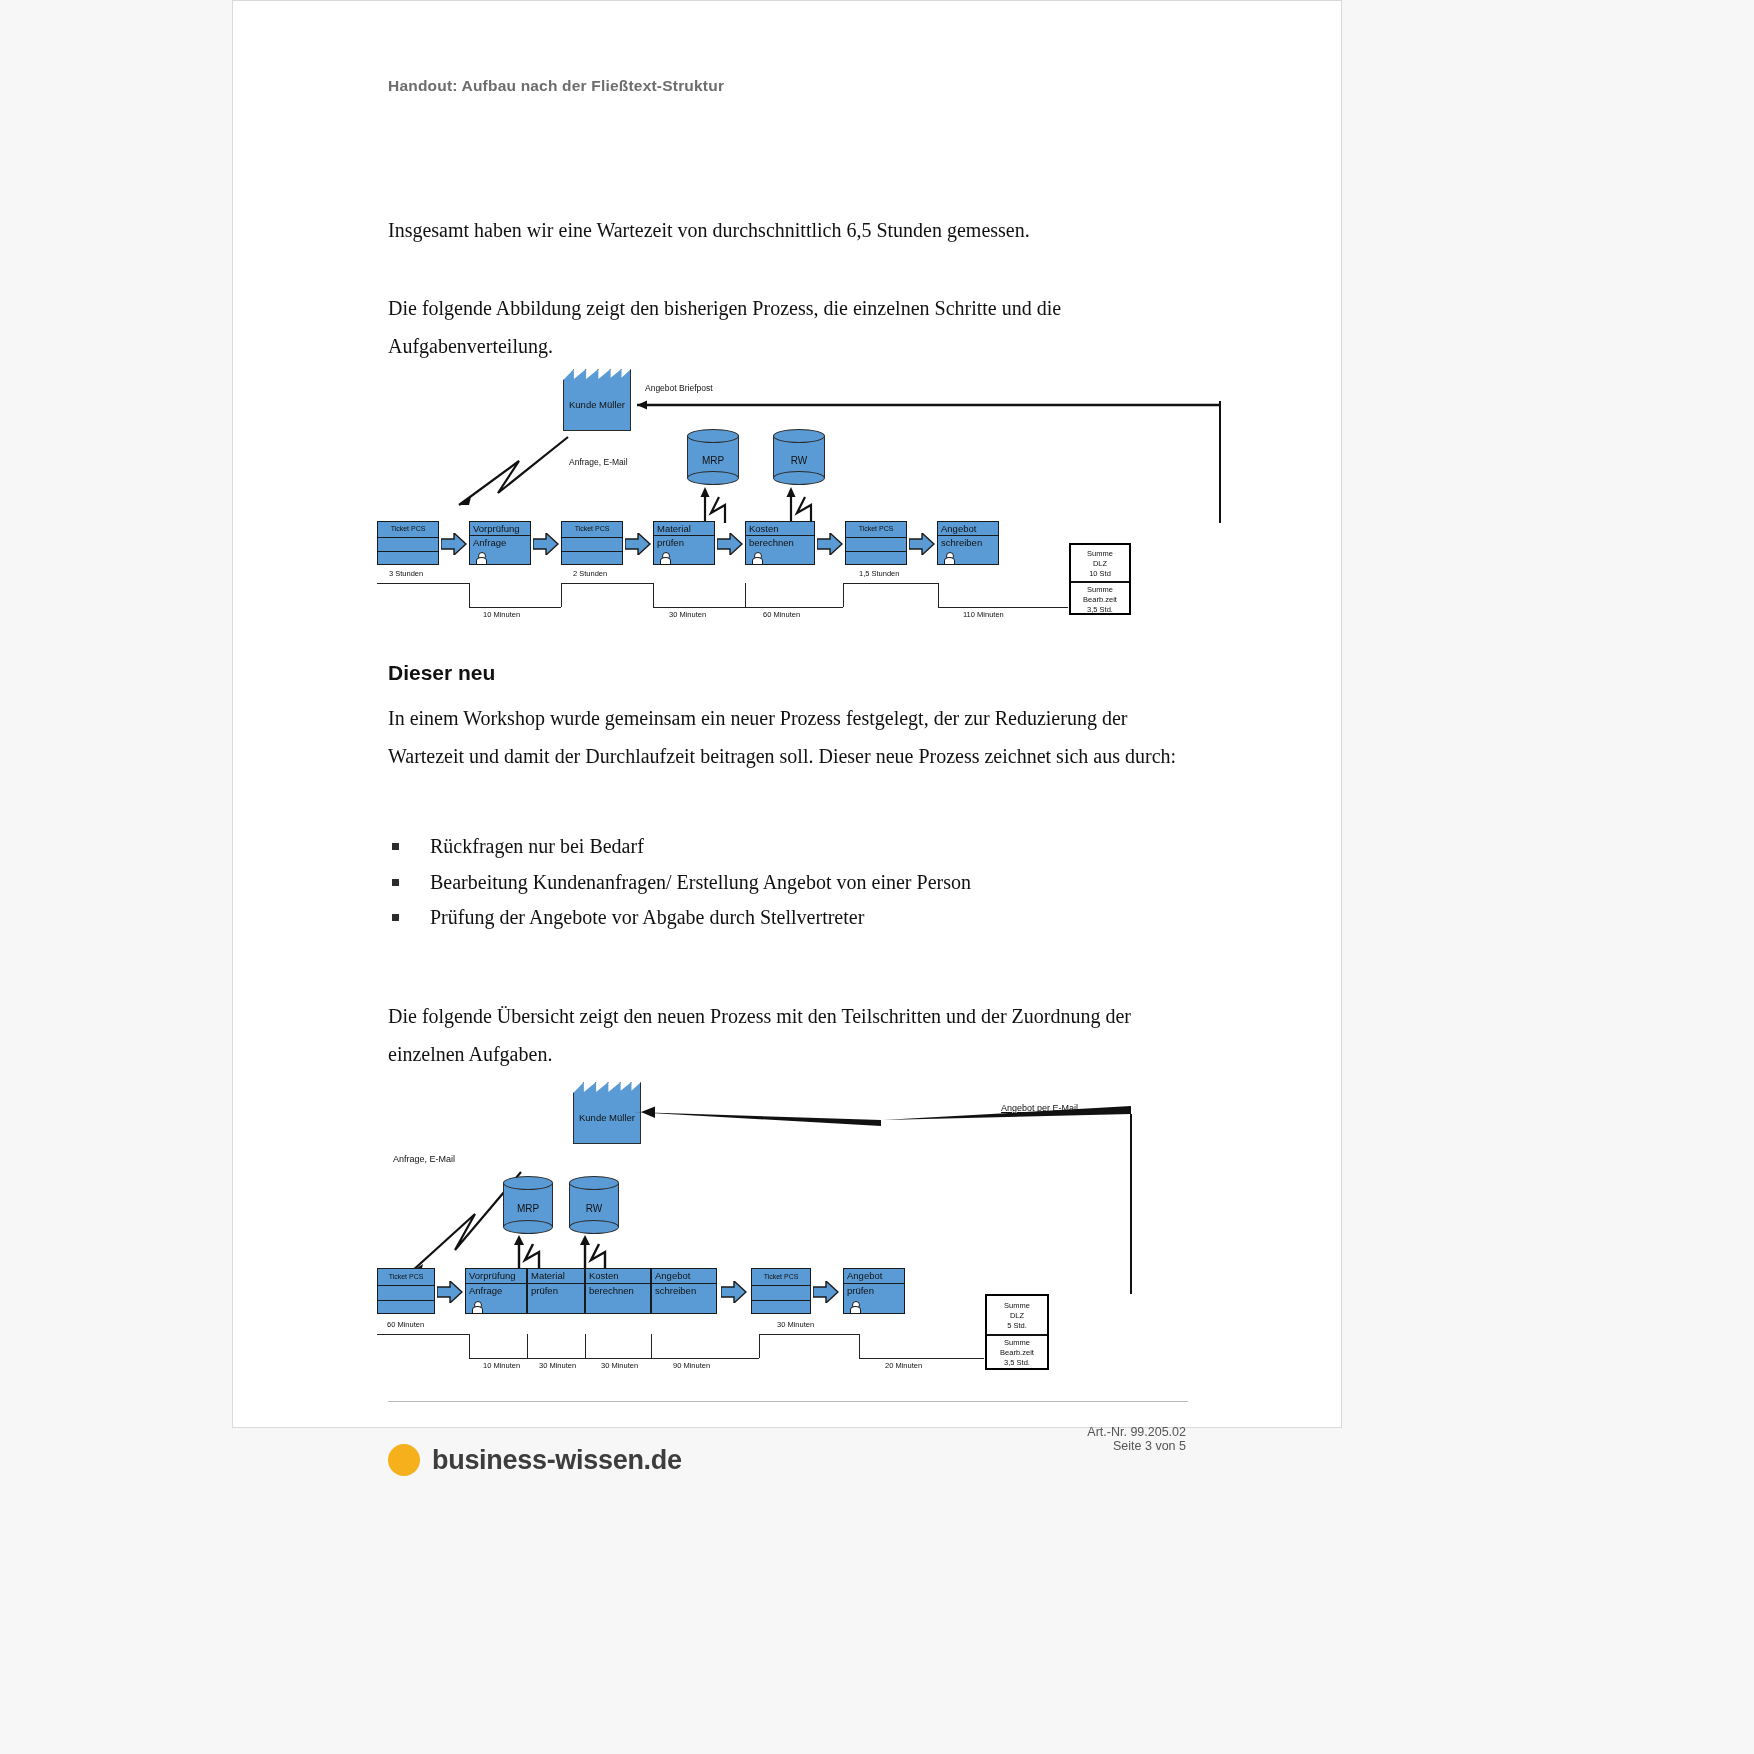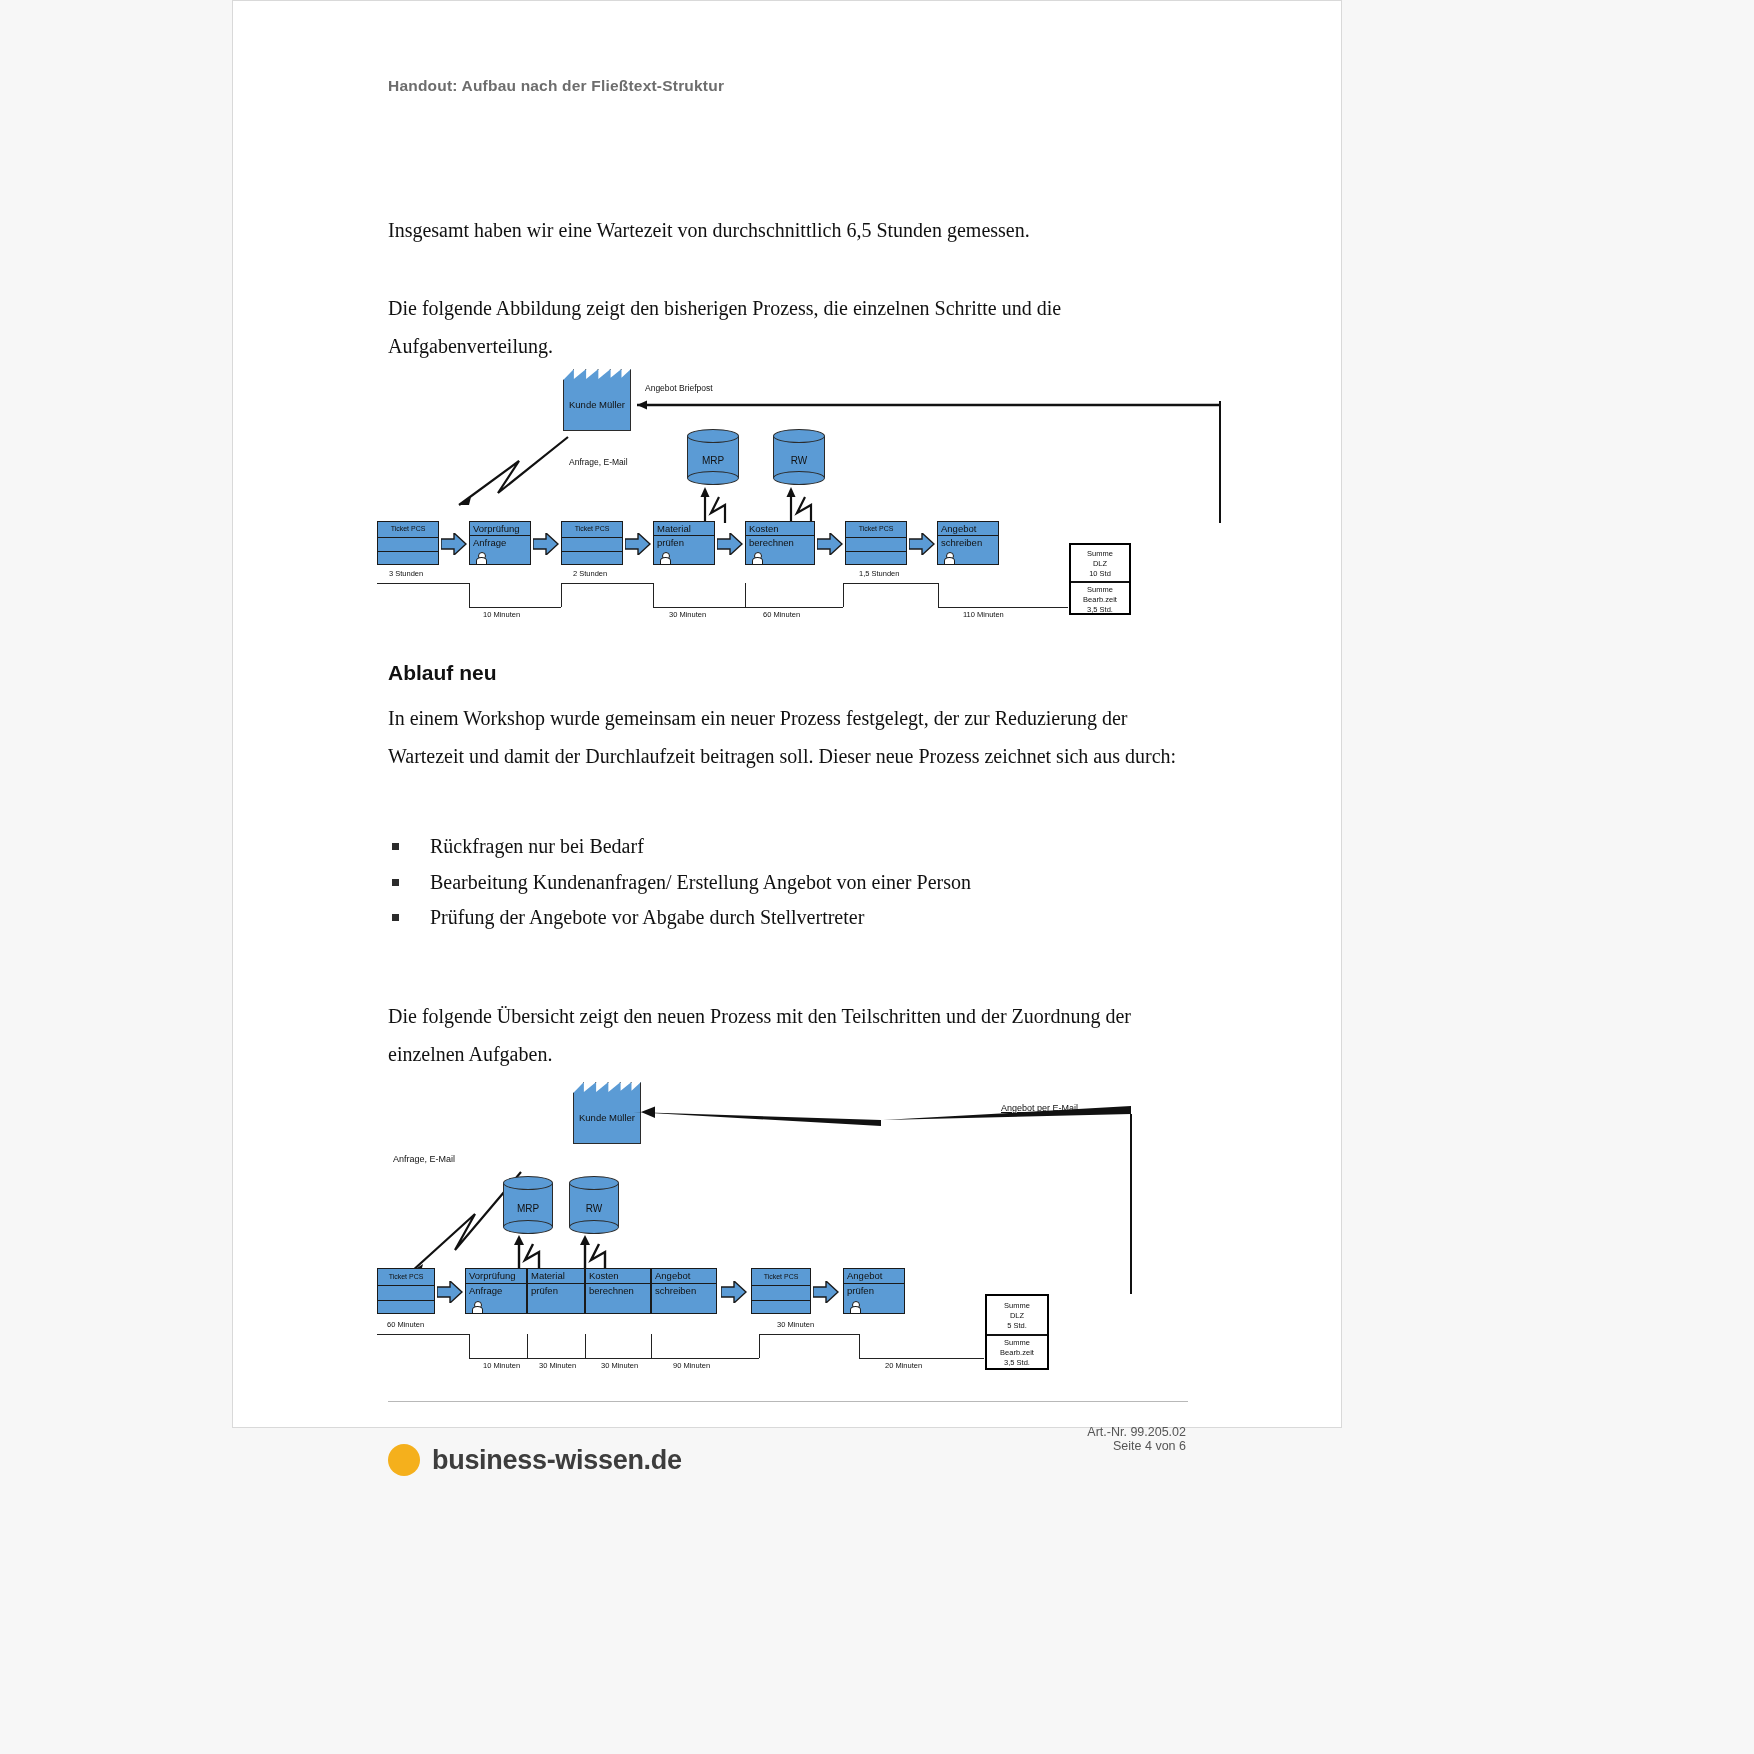--- a/index.html
+++ b/index.html
@@ -244,21 +244,21 @@
         </div>
         <div class="div" style="top:36px;"></div>
         <div class="half" style="top:40px;">
           <span>Summe</span><br>
           <span>Bearb.zeit</span><br>
           <span>3,5 Std.</span>
         </div>
       </div>
     </div>
 
-    <div class="h2">Ablauf neu</div>
+    <div class="h2">Dieser neu</div>
     <div class="para p3">In einem Workshop wurde gemeinsam ein neuer Prozess festgelegt, der zur Reduzierung der Wartezeit und damit der Durchlaufzeit beitragen soll. Dieser neue Prozess zeichnet sich aus durch:</div>
 
     <div class="bullets">
       <div class="bullet">Rückfragen nur bei Bedarf</div>
       <div class="bullet">Bearbeitung Kundenanfragen/ Erstellung Angebot von einer Person</div>
       <div class="bullet">Prüfung der Angebote vor Abgabe durch Stellvertreter</div>
     </div>
 
     <div class="para p4">Die folgende Übersicht zeigt den neuen Prozess mit den Teilschritten und der Zuordnung der einzelnen Aufgaben.</div>
 
@@ -410,18 +410,18 @@
           <span>3,5 Std.</span>
         </div>
       </div>
     </div>
 
     <div class="footer-rule"></div>
     <div class="logo">
       <div class="dot"></div>
       <div class="ltext">business-wissen.de</div>
     </div>
-    <div class="fmeta" style="top:1438px;">Seite 4 von 6</div>
+    <div class="fmeta" style="top:1438px;">Seite 3 von 5</div>
     <div class="fmeta" style="top:1424px;text-align:center;">Art.-Nr. 99.205.02</div>
 
   </div>
  </div>
 </div>
 
 </body></html>

